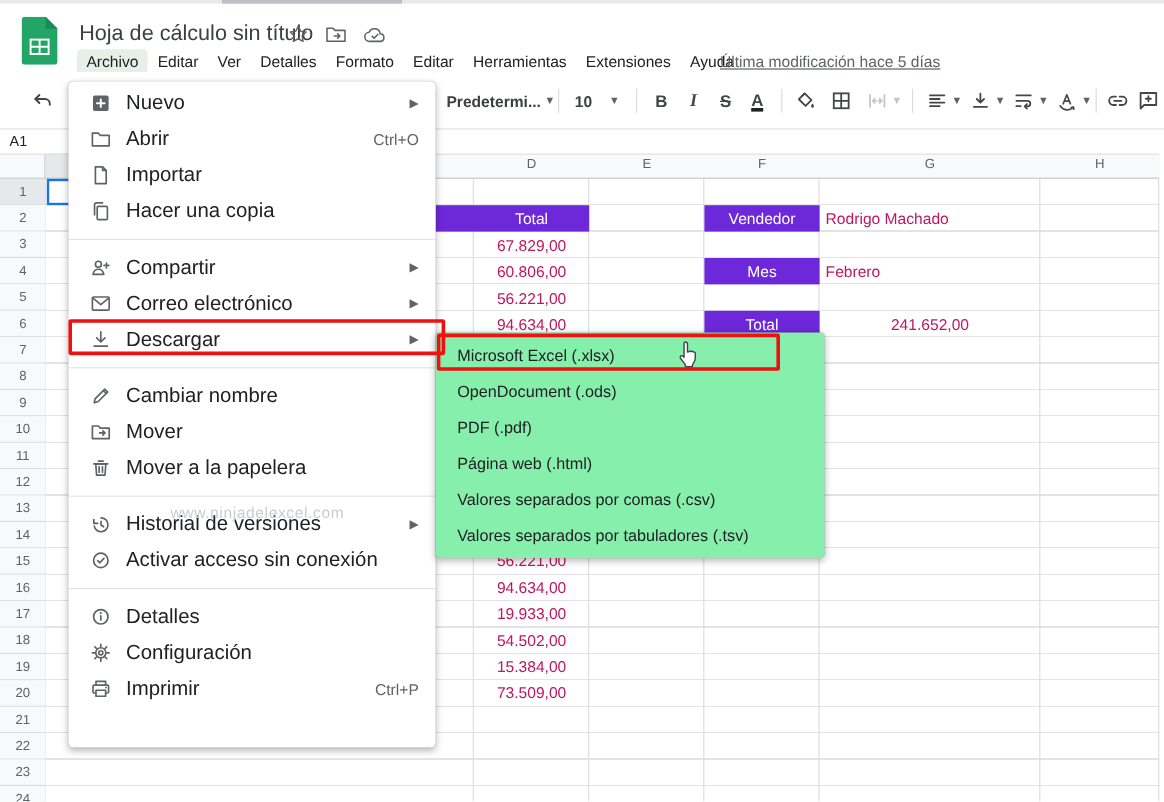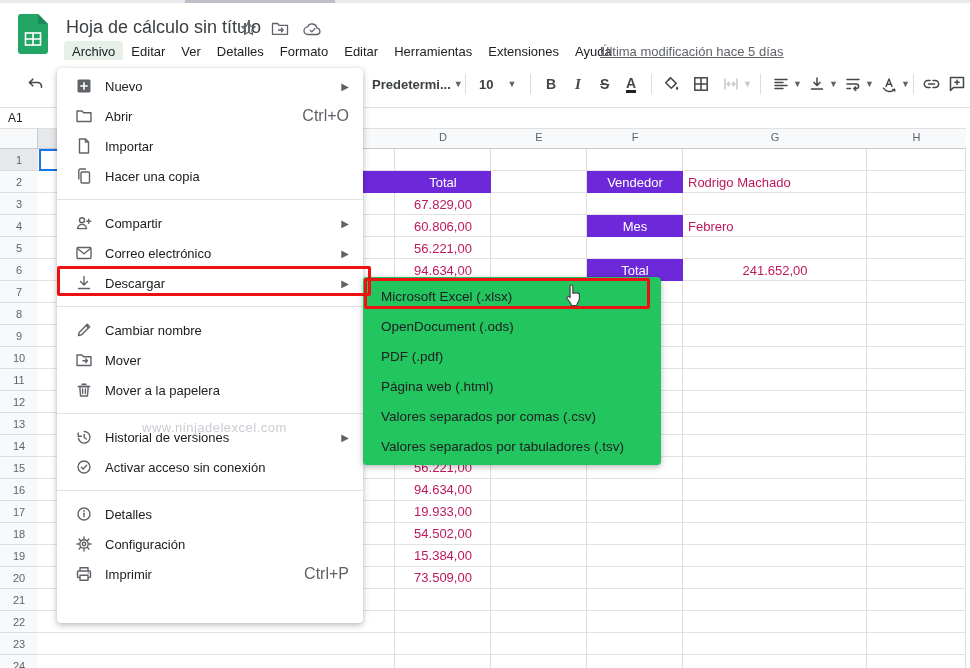--- a/index.html
+++ b/index.html
@@ -51,30 +51,30 @@
   .cell { position:absolute; height:22px; font-size:13px; color:#be185d; display:flex; align-items:center; }
   .cell.center { justify-content:center; }
   .cell.blue { background:#6d28d9; color:#fff; justify-content:center; }
   .a1-sel { position:absolute; left:39px; top:149px; width:60px; height:22px; border:2px solid #1a73e8; background:transparent; }
 
   
   .menu-panel { position:absolute; left:57px; top:68px; width:306px; height:555px; background:#fff; border-radius:4px;
     box-shadow:0 2px 6px rgba(0,0,0,.28), 0 0 1px rgba(0,0,0,.15); z-index:10; padding-top:3px; }
   .menu-item { position:relative; height:30px; display:flex; align-items:center; padding:0 14px 0 18px; cursor:default; }
   .menu-item .mi-icon { width:18px; height:18px; margin-right:12px; flex:0 0 18px; }
-  .menu-item .mi-label { font-size:13px; color:#202124; white-space:nowrap; }
-  .menu-item .mi-short { margin-left:auto; font-size:16px; color:#5f6368; }
+  .menu-item .mi-label { font-size:17px; color:#202124; white-space:nowrap; }
+  .menu-item .mi-short { margin-left:auto; font-size:13px; color:#5f6368; }
   .menu-item .mi-arrow { margin-left:auto; font-size:10px; color:#5f6368; }
   .menu-sep { height:17px; position:relative; }
   .menu-sep::after { content:""; position:absolute; left:0; right:0; top:8px; height:1px; background:#e3e3e3; }
   .mi-icon svg { display:block; }
   .watermark { position:absolute; left:85px; top:352px; font-size:13px; color:#c9cdd1; letter-spacing:.5px; }
 
   
-  .submenu-panel { position:absolute; left:363px; top:277px; width:298px; height:188px; background:#22c55e; border-radius:4px;
+  .submenu-panel { position:absolute; left:363px; top:277px; width:324px; height:188px; background:#86efac; border-radius:4px;
     box-shadow:0 2px 6px rgba(0,0,0,.28), 0 0 1px rgba(0,0,0,.15); z-index:11; padding-top:4px; }
   .submenu-item { height:30px; display:flex; align-items:center; padding:0 16px 0 18px; font-size:13.5px; color:#202124; white-space:nowrap; }
 
   
   .redbox { position:absolute; border:3px solid #ee1111; z-index:12; border-radius:2px; }
   .cursor-hand { position:absolute; z-index:13; }
 </style>
 </head>
 <body>
 

